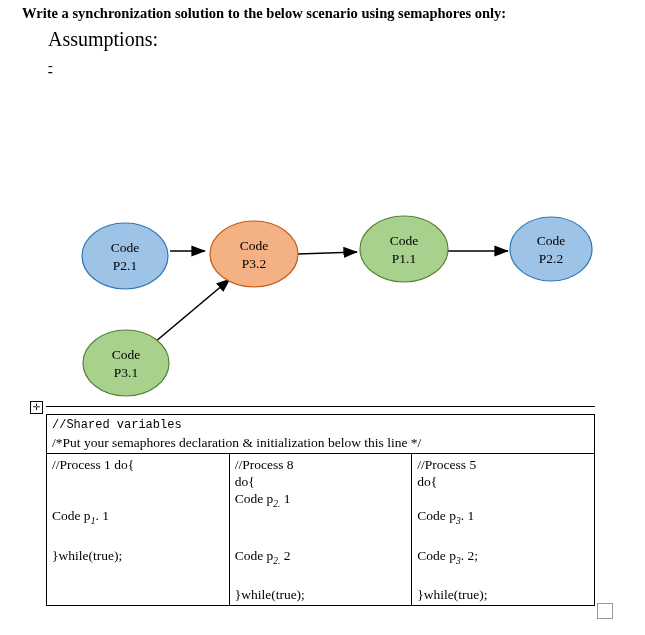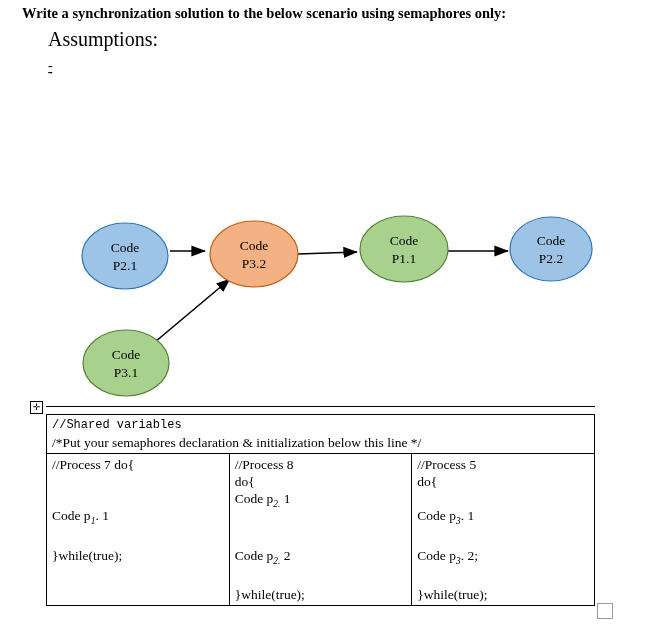--- a/index.html
+++ b/index.html
@@ -210,21 +210,21 @@
       <tbody>
           <tr class="shared-row">
         <td colspan="3">
           <span class="ln mono">//Shared variables</span>
           <span class="ln">/*Put your semaphores declaration &amp; initialization below this line */</span>
         </td>
       </tr>
       <tr>
         <td style="width:173px">
           <div class="cell-block">
-            <span class="ln"><span>//Process 7 </span><span class="u">do{</span></span>
+            <span class="ln"><span>//Process 1 </span><span class="u">do{</span></span>
             <span class="gap"></span>
             <span class="gap"></span>
             <span class="ln"><span>Code p</span><span class="sub">1</span><span>. 1</span></span>
             <span class="gap"></span>
             <span class="ln"><span class="u">}while</span><span>(true);</span></span>
           </div>
         </td>
         <td style="width:178px">
           <div class="cell-block">
             <span class="ln">//Process 8</span>

